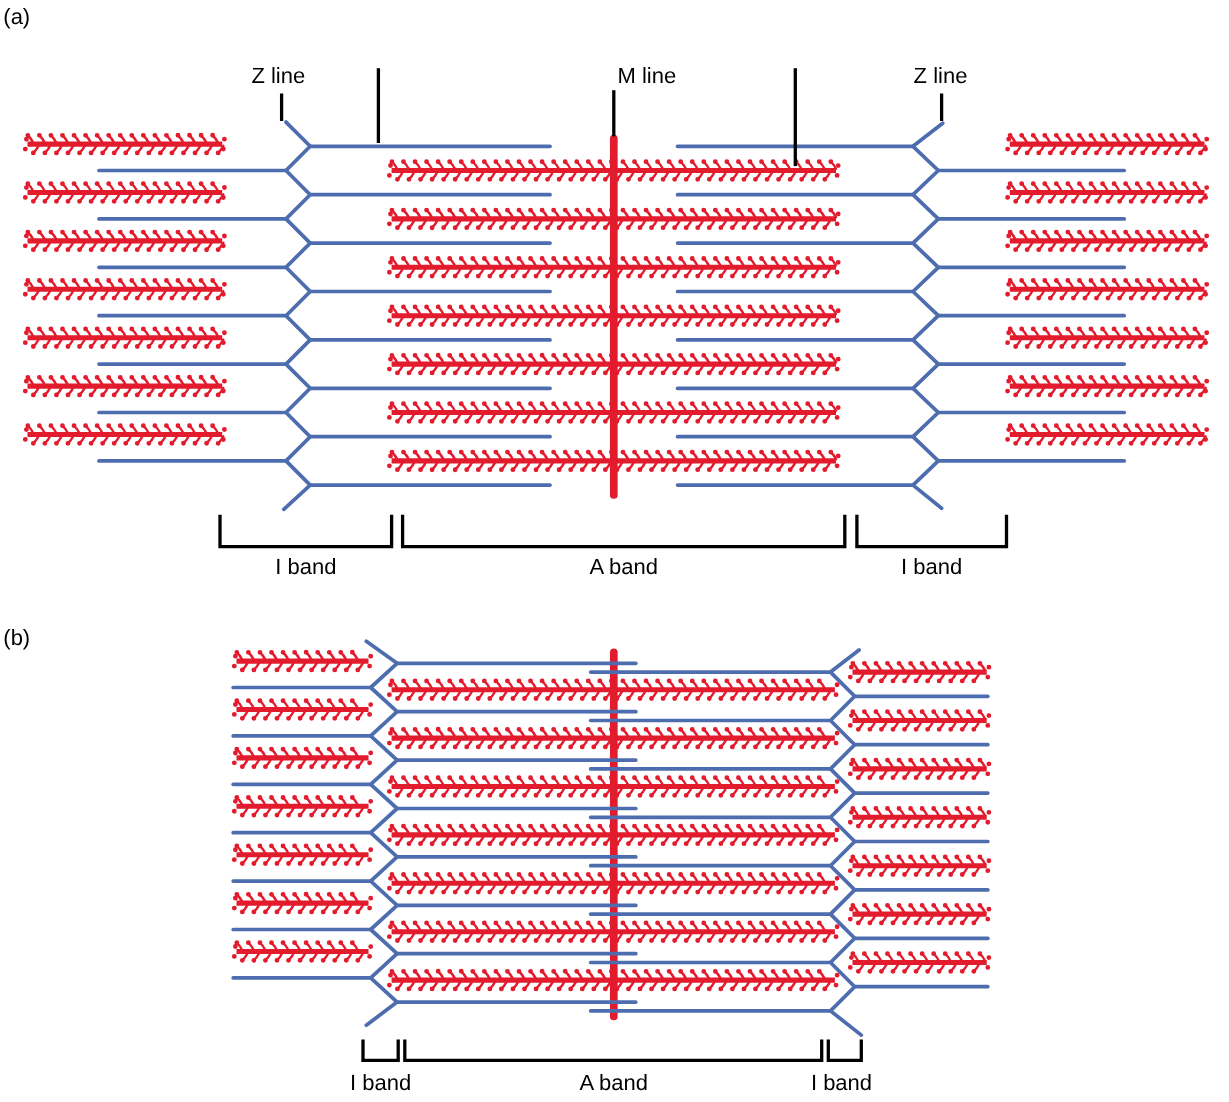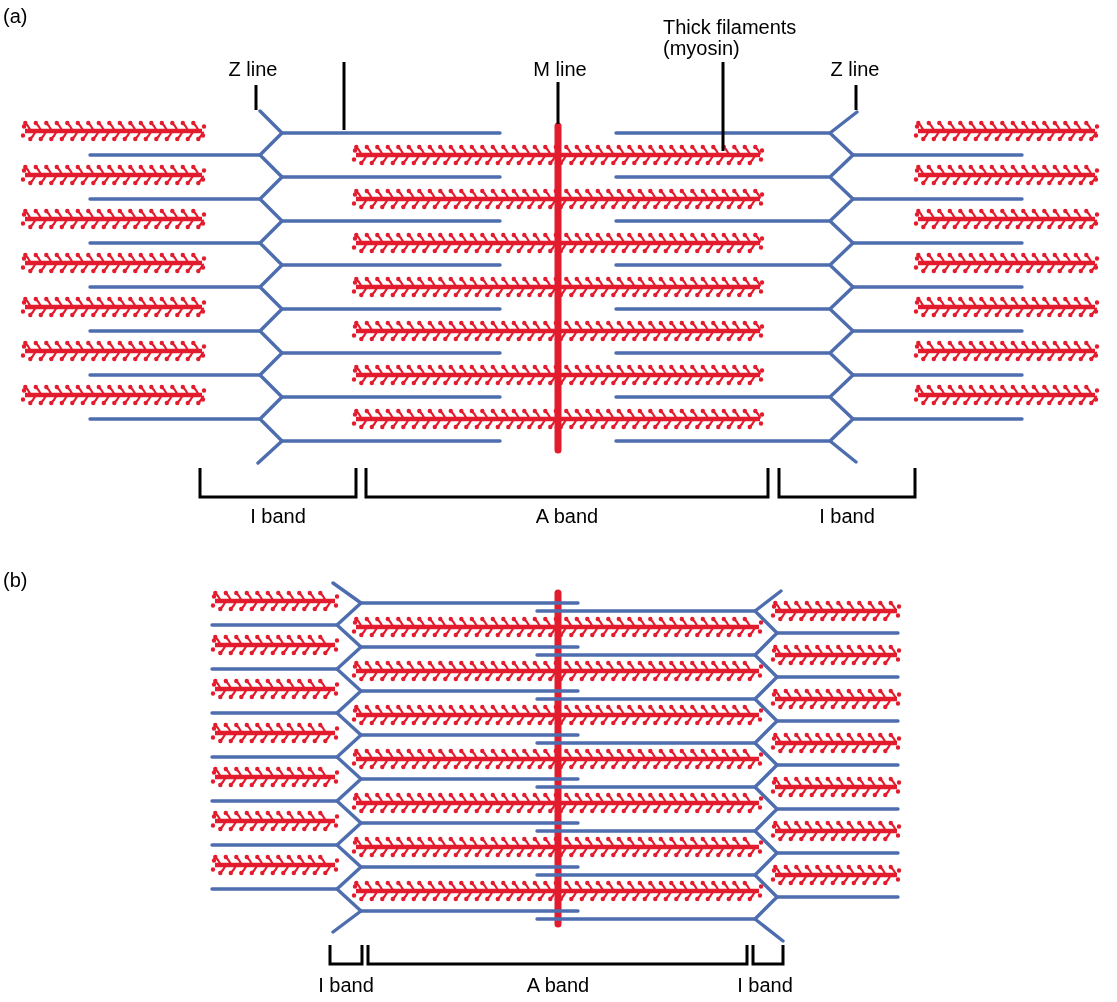--- a/index.html
+++ b/index.html
@@ -304,22 +304,21 @@
         <path d="M330,945 V964 H362 V945" fill="none" stroke="#000000" stroke-width="3"></path>
         <path d="M368,945 V964 H747 V945" fill="none" stroke="#000000" stroke-width="3"></path>
         <path d="M753,945 V964 H783 V945" fill="none" stroke="#000000" stroke-width="3"></path>
       </g>
     </svg>
 
   <div class="lbl" style="left:3px;top:6px">(a)</div>
   <div class="lbl" style="left:3px;top:570px">(b)</div>
 
   <div class="lbl ctr" style="left:253px;top:59px">Z line</div>
-  <div class="lbl ctr" style="left:560px;top:59px">M line</div>
-  <div class="lbl" style="left:663px;top:17px"><span style="display:block">Thick filaments</span><span style="display:block">(myosin)</span></div>
+  <div class="lbl ctr" style="left:588px;top:59px">M line</div>
   <div class="lbl ctr" style="left:855px;top:59px">Z line</div>
 
   <div class="lbl ctr" style="left:278px;top:506px">I band</div>
   <div class="lbl ctr" style="left:567px;top:506px">A band</div>
   <div class="lbl ctr" style="left:847px;top:506px">I band</div>
 
   <div class="lbl ctr" style="left:346px;top:975px">I band</div>
   <div class="lbl ctr" style="left:558px;top:975px">A band</div>
   <div class="lbl ctr" style="left:765px;top:975px">I band</div>
 </div>

